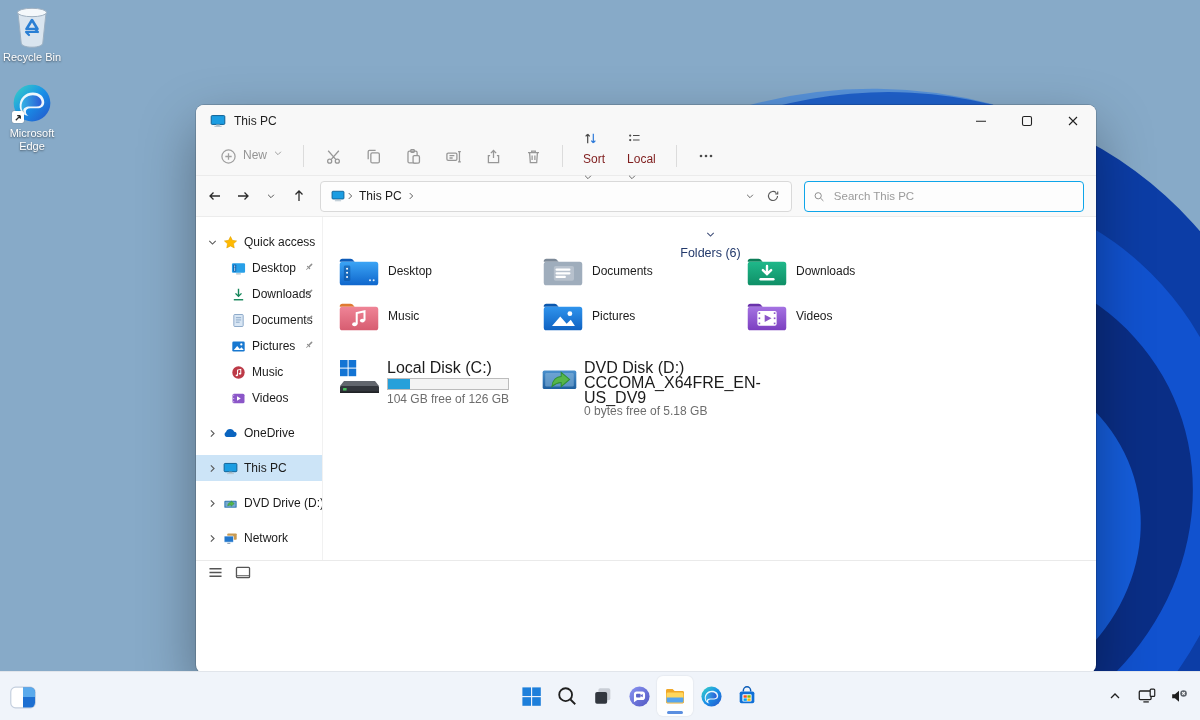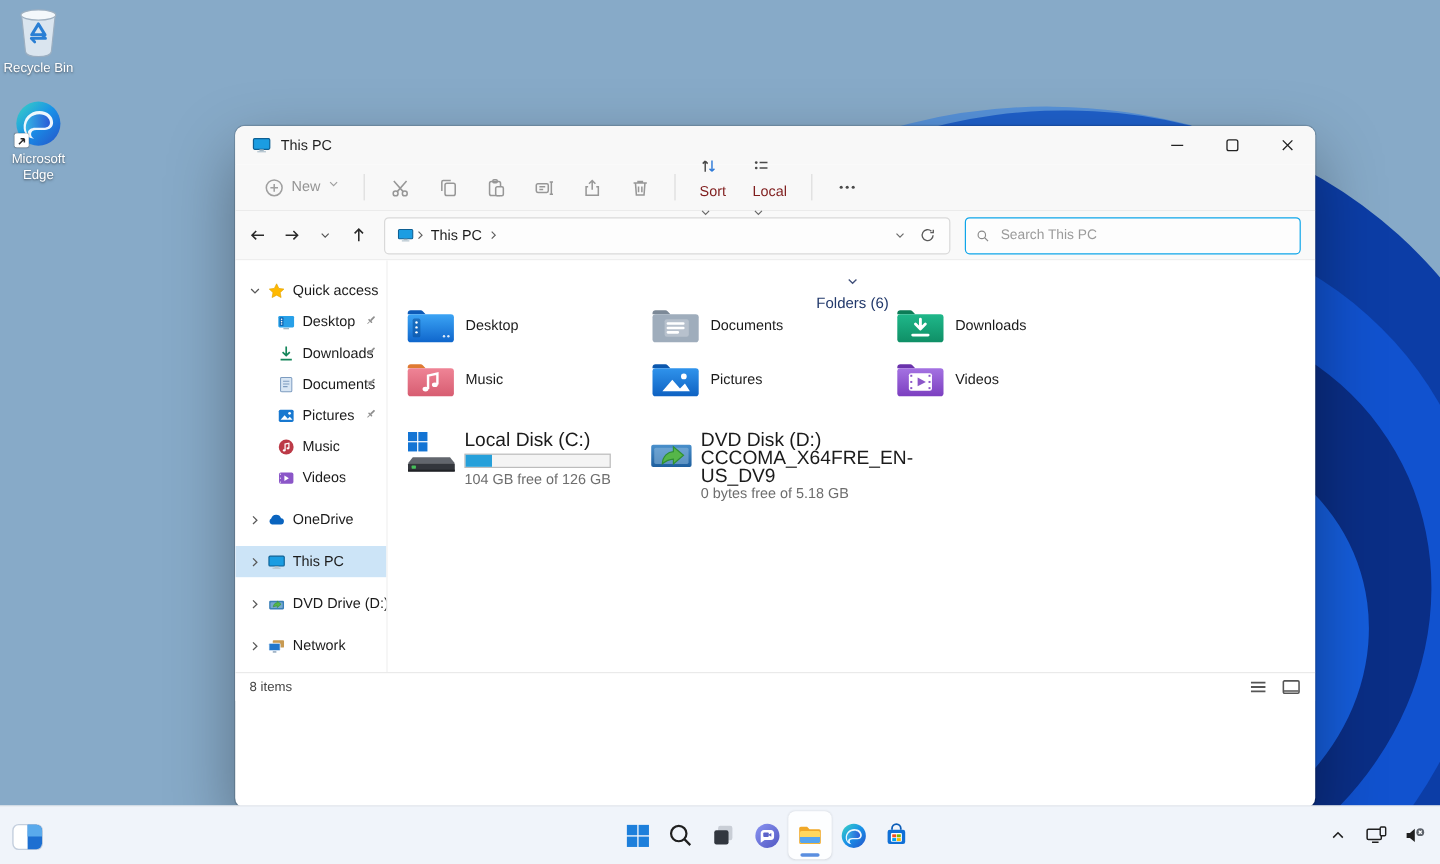--- a/index.html
+++ b/index.html
@@ -654,21 +654,20 @@
           <div class="dinfo">
             <div class="dname">DVD Disk (D:)</div>
             <div class="dname">CCCOMA_X64FRE_EN-US_DV9</div>
             <div class="dcap">0 bytes free of 5.18 GB</div>
           </div>
         </div>
       </div>
     </div>
 
     <div class="statusbar">
-      <span class="sleft">8 items</span>
       <span class="svbtns">
         <span>
           <svg width="15" height="13" viewBox="0 0 16 14">
               <path d="M1.5 3h13M1.5 7h13M1.5 11h13" stroke="#555" stroke-width="1.6"></path>
             </svg>
         </span>
         <span>
           <svg width="16" height="14" viewBox="0 0 17 15">
               <rect x="1.5" y="1.5" width="14" height="11" rx="1" fill="none" stroke="#555" stroke-width="1.4"></rect>
               <path d="M2 10.5h13" stroke="#555" stroke-width="1.2"></path>

